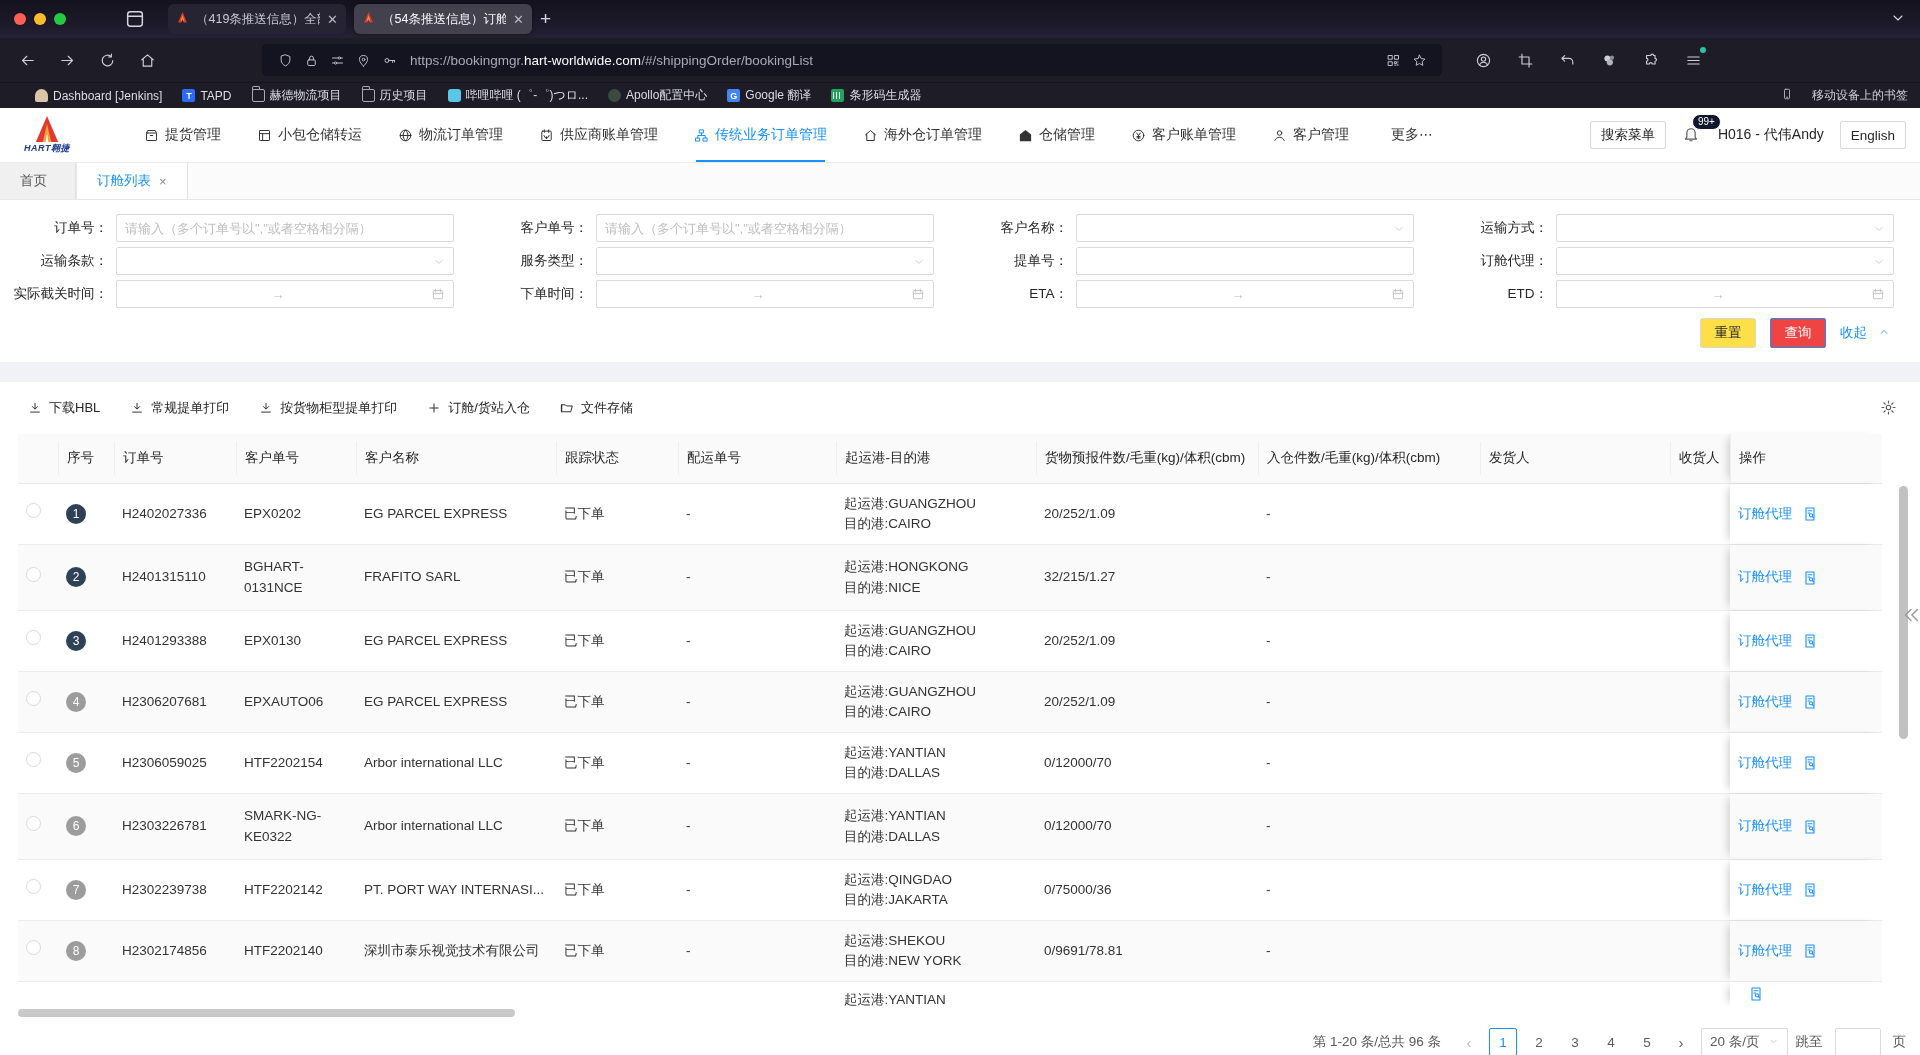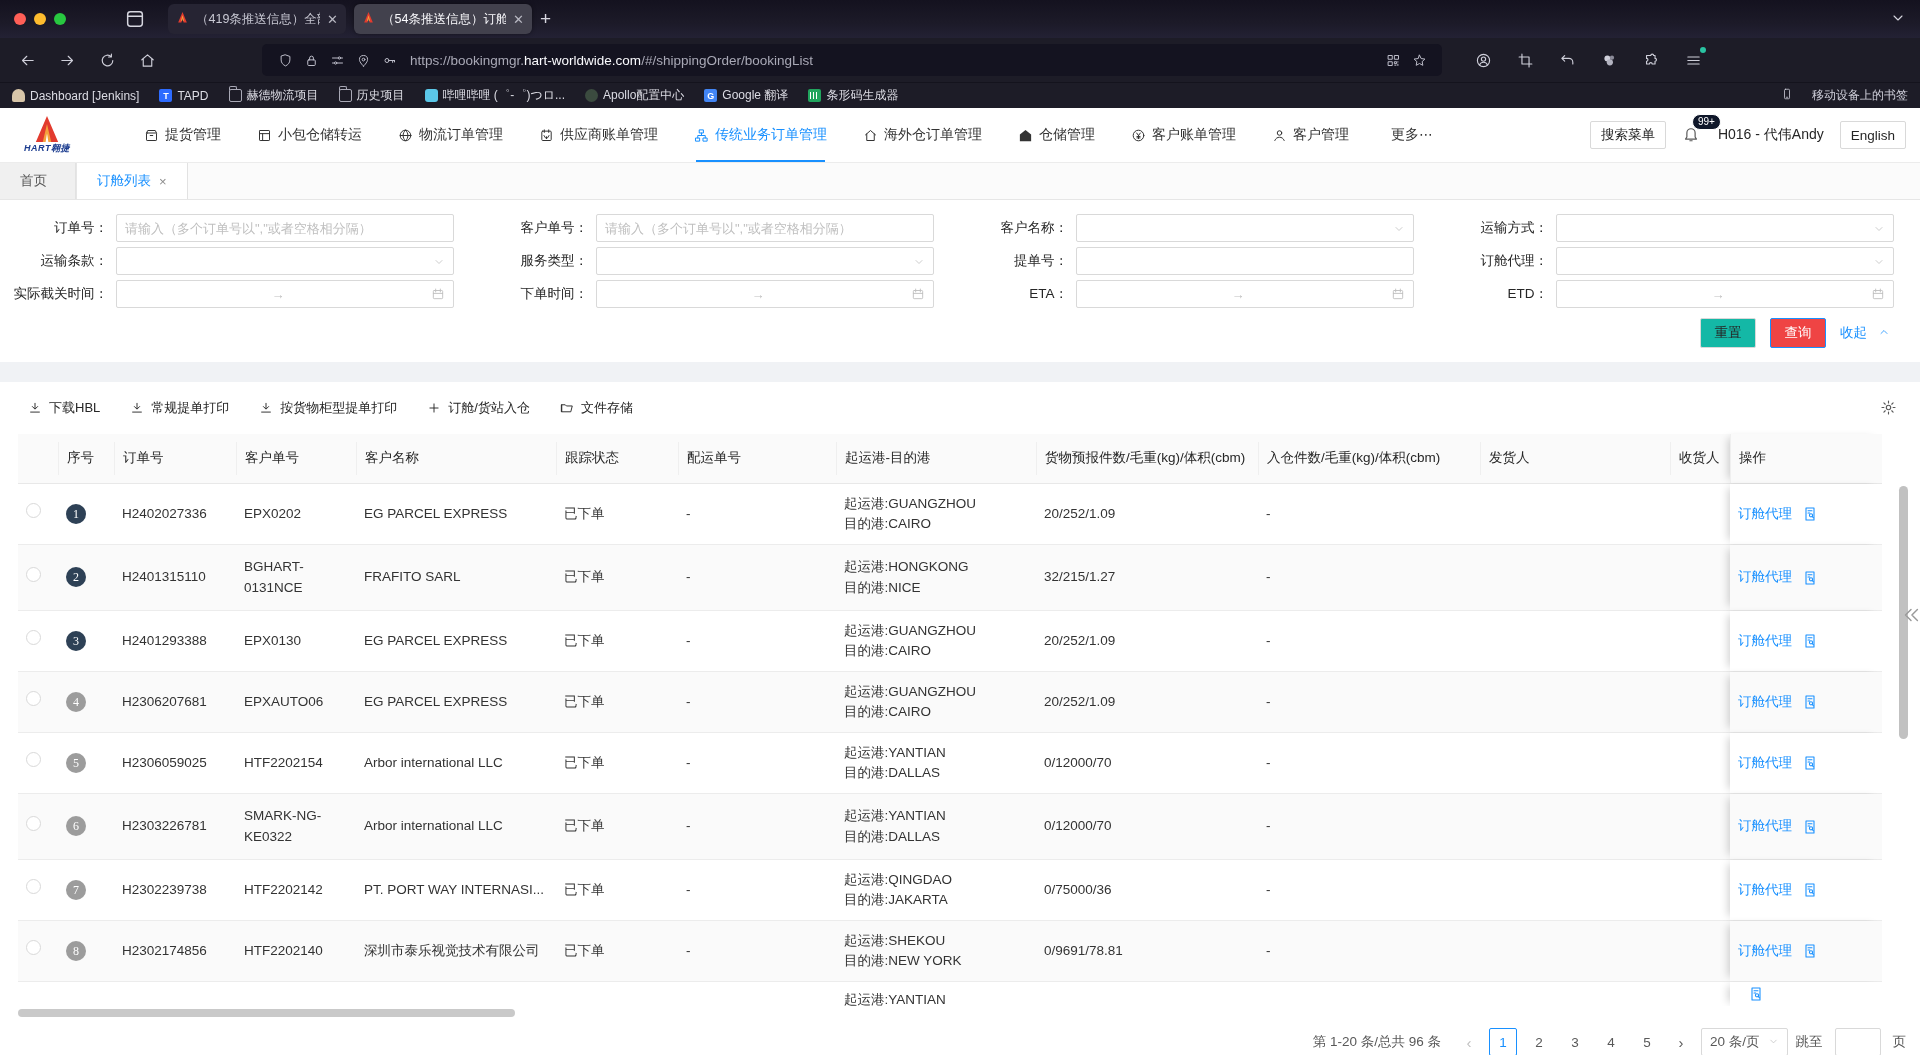--- a/index.html
+++ b/index.html
@@ -82,21 +82,21 @@
   .field { display:flex; align-items:center; padding-right:26px; height:28px; }
   .field .f-label { width:108px; text-align:right; margin-right:8px; font-size:13.5px; color:#262626; white-space:nowrap; }
   .field .f-box { flex:1; height:28px; border:1px solid #d9d9d9; border-radius:2px; background:#fff;
     display:flex; align-items:center; padding:0 8px; position:relative; }
   .field input { border:none; outline:none; width:100%; font-size:13px; color:#262626; font-family:inherit; }
   .field input::placeholder { color:#bfbfbf; }
   .field .f-chev { margin-left:auto; color:#bfbfbf; width:12px; height:12px; display:none; }
   .field .f-arrow { flex:1; text-align:center; color:#bfbfbf; font-size:13px; display:none; }
   .field .f-cal { color:#bfbfbf; width:14px; height:14px; display:none; } .field.type-select .f-chev { display:block; } .field.type-range .f-arrow { display:block; } .field.type-range .f-cal { display:block; }
   .filter-actions { display:flex; justify-content:flex-end; align-items:center; gap:14px; padding:10px 30px 4px 0; }
-  .btn-reset { width:56px; height:30px; border:1px solid #d9d9d9; border-radius:2px; background:#14b8a6; font-size:13.5px; color:#262626; display:flex; align-items:center; justify-content:center; }
+  .btn-reset { width:56px; height:30px; border:1px solid #d9d9d9; border-radius:2px; background:#fde047; font-size:13.5px; color:#262626; display:flex; align-items:center; justify-content:center; }
   .btn-query { width:56px; height:30px; border:1px solid #1890ff; border-radius:2px; background:#ef4444; color:#fff; font-size:13.5px; display:flex; align-items:center; justify-content:center; }
   .collapse-link { color:#1890ff; display:flex; align-items:center; gap:11px; font-size:13.5px; }
   .collapse-link svg { width:12px; height:12px; }
 
   .section-gap { height:20px; background:#f0f2f5; }
 
   
   .card { background:#fff; position:relative; }
   .card-toolbar { display:flex; align-items:center; gap:10px; padding:12px 18px 10px 18px; }
   .abtn { height:28px; padding:0 10px; border-radius:2px; display:inline-flex; align-items:center; gap:6px; font-size:13px; }
@@ -107,21 +107,21 @@
   
   .table-wrap { margin:2px 0 0 18px; position:relative; }
   .t-header { display:flex; background:#fafafa; border-bottom:1px solid #e8e8e8; min-height:50px; align-items:center; }
   .th-cell { padding:6px 8px; font-size:13.5px; color:#262626; font-weight:500; line-height:1.5; }
   .th-cell + .th-cell { border-left:1px solid #efefef; }
   .t-header, .t-row { width:1864px; }
   .t-row { display:flex; border-bottom:1px solid #ececec; min-height:61px; align-items:center; background:#fff; }
   .t-row.alt { background:#fafafa; }
   .t-row.tall { min-height:66px; }
   .td-cell { padding:8px; font-size:13.5px; color:#333; line-height:1.5; word-break:break-word; }
-  .cw0{width:40px;} .cw1{width:56px;font-family:Liberation Serif, serif;} .cw2{width:122px;} .cw3{width:120px;} .cw4{width:200px;}
+  .cw0{width:40px;} .cw1{width:56px;} .cw2{width:122px;} .cw3{width:120px;} .cw4{width:200px;}
   .cw5{width:122px;} .cw6{width:158px;} .cw7{width:200px;} .cw8{width:222px;} .cw9{width:222px;}
   .cw10{width:190px;} .cw11{width:60px; overflow:hidden; white-space:nowrap;}
   .cwop{width:152px;}
   .op-col { box-shadow:-6px 0 8px -4px rgba(0,0,0,.18); align-self:stretch; display:flex; align-items:center; background:inherit; }
   .radio { width:15px; height:15px; border:1px solid #d9d9d9; border-radius:50%; background:#fff; display:inline-block; }
   .seq-badge { width:20px; height:20px; border-radius:50%; color:#fff; font-size:12px; display:inline-flex; align-items:center; justify-content:center; }
   .seq-badge:empty { display:none; }
   .tone-dark .seq-badge { background:#2e4156; }
   .tone-gray .seq-badge { background:#9c9c9c; }
   .op-link { color:#1890ff; white-space:nowrap; }
@@ -290,21 +290,21 @@
     <div class="nav-ic menu-btn">
         <span class="menu-dot"></span>
         <svg viewBox="0 0 24 24" fill="none" stroke="currentColor" stroke-width="1.6" stroke-linecap="round" stroke-linejoin="round" width="100%" height="100%">
           <path d="M4 7h16M4 12h16M4 17h16"></path>
         </svg>
       </div>
   </div>
 </div>
 
 <div class="bookmarksbar">
-  <div style="display:flex;">
+  <div style="display:flex;margin-left:23px;">
 
       <div class="bm-item">
         <span class="bm-ic bmi-jenkins"></span>
         <span>Dashboard [Jenkins]</span>
       </div>
 
       <div class="bm-item">
         <span class="bm-ic bmi-tapd">T</span>
         <span>TAPD</span>
       </div>

